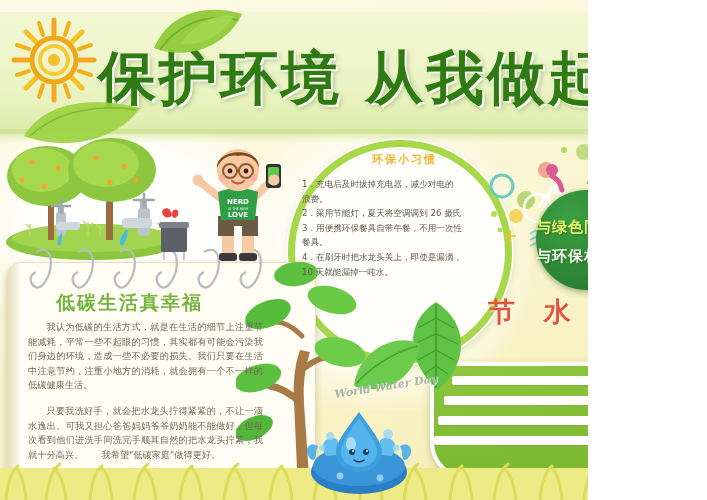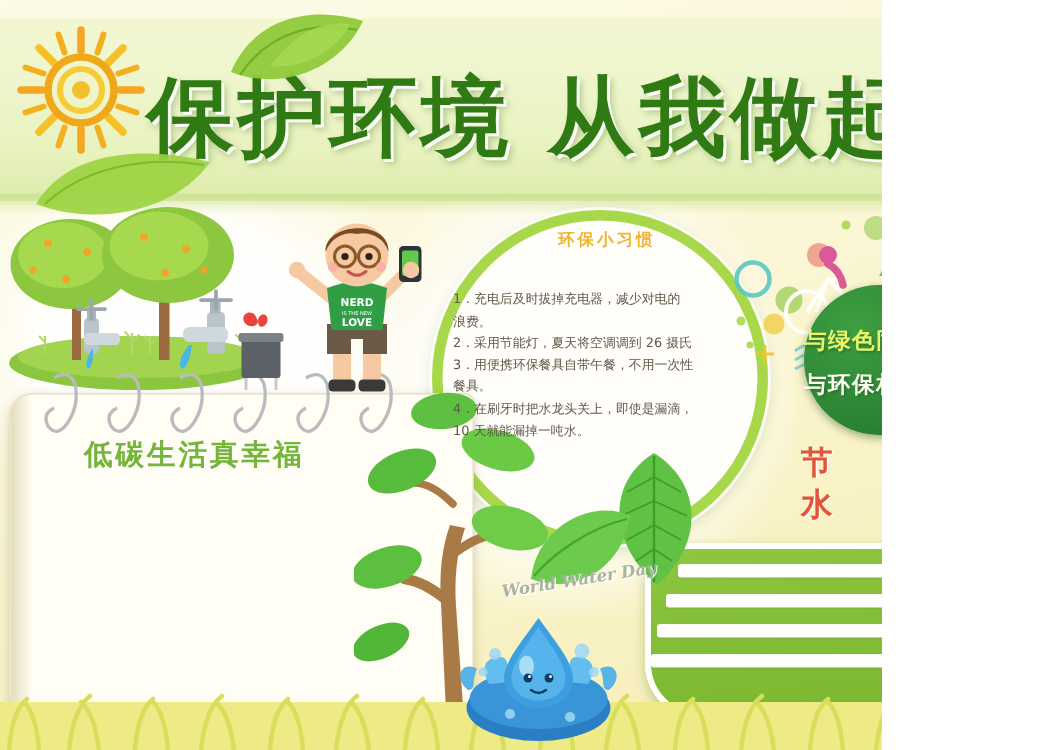--- a/index.html
+++ b/index.html
@@ -98,21 +98,21 @@
     overflow:hidden;
   }
   .circle-title {
     position:absolute; left:322px; top:152px; width:165px; text-align:center; z-index:9;
     font-family:"DejaVu Sans", sans-serif;
     font-size:11px; font-weight:bold; letter-spacing:2px;
     color:#f0b52a;
     text-shadow:1px 1px 0 rgba(255,255,255,.9);
   }
   .circle-body {
-    position:absolute; left:302px; top:194px; width:190px; z-index:9;
+    position:absolute; left:302px; top:178px; width:190px; z-index:9;
     font-family:"DejaVu Sans", sans-serif;
     font-size:8.6px; line-height:13.6px; color:#5d5a48;
   }
   .circle-body div{ margin-bottom:1px; }
 
   
   .badge {
     position:absolute; left:536px; top:190px; width:100px; height:100px;
     border-radius:50%;
     background: radial-gradient(circle at 34% 28%, #3d9f42, #2a8232 70%, #1f6b28);
@@ -125,24 +125,23 @@
     text-shadow:1px 1px 2px rgba(0,0,0,.25);
     margin-top:16px;
   }
   .badge-l1 { left:536px; top:202px; font-size:15px; color:#eaf56a; z-index:9; letter-spacing:1px;}
   .badge-l2 { left:536px; top:231px; font-size:15px; color:#fdfdf0; z-index:9; letter-spacing:1px;}
 
   
   .jieshui {
     position:absolute; left:488px; top:294px; z-index:9;
     font-family:Liberation Serif, serif;
-    font-size:21px; font-weight:bold; letter-spacing:11px;
+    font-size:27px; font-weight:bold; letter-spacing:11px;
     color:#e2553a;
     text-shadow:1px 1px 0 rgba(255,255,255,.9);
-    margin-left:46px;
   }
 
   
   .bubble {
     position:absolute; left:430px; top:362px; width:252px; height:118px;
     background: linear-gradient(175deg,#8dc63f,#7ab62f);
     border-radius:22px 28px 14px 38px;
     border:4px solid #ffffff;
     box-shadow: 0 3px 7px rgba(90,130,40,.35);
     z-index:5;
@@ -409,20 +408,24 @@
       <path d="M56 6 q10 -6 14 4 q3 14 -5 26 q-7 10 -13 2 q-4 -8 4 -12"></path>
       <path d="M98 6 q10 -6 14 4 q3 14 -5 26 q-7 10 -13 2 q-4 -8 4 -12"></path>
       <path d="M140 6 q10 -6 14 4 q3 14 -5 26 q-7 10 -13 2 q-4 -8 4 -12"></path>
       <path d="M182 6 q10 -6 14 4 q3 14 -5 26 q-7 10 -13 2 q-4 -8 4 -12"></path>
       <path d="M224 6 q10 -6 14 4 q3 14 -5 26 q-7 10 -13 2 q-4 -8 4 -12"></path>
     </g>
   </svg>
 
   <div class="notebook"></div>
   <div class="nb-title">低碳生活真幸福</div>
+  <div class="nb-body">
+    <p>我认为低碳的生活方式，就是在生活的细节上注重节能减耗，平常一些不起眼的习惯，其实都有可能会污染我们身边的环境，造成一些不必要的损失。我们只要在生活中注意节约，注重小地方的消耗，就会拥有一个不一样的低碳健康生活。</p>
+    <p>只要我洗好手，就会把水龙头拧得紧紧的，不让一滴水逸出。可我又担心爸爸妈妈爷爷奶奶能不能做好，但每次看到他们进洗手间洗完手顺其自然的把水龙头拧紧，我就十分高兴。　　我希望"低碳家庭"做得更好。</p>
+  </div>
 
   <svg class="tree" viewBox="0 0 132 238">
     <path d="M62 238 L58 150 q-2 -30 6 -52 l10 2 q-8 24 -6 52 l6 86 Z" fill="#a87a46"></path>
     <path d="M64 150 q-16 -14 -30 -16" stroke="#a87a46" stroke-width="7" fill="none" stroke-linecap="round"></path>
     <path d="M68 116 q16 -12 30 -12" stroke="#a87a46" stroke-width="6" fill="none" stroke-linecap="round"></path>
     <path d="M66 84 q-14 -14 -26 -14" stroke="#a87a46" stroke-width="5" fill="none" stroke-linecap="round"></path>
     <g>
       <ellipse cx="22" cy="126" rx="24" ry="13" fill="#5cbf3f" transform="rotate(-18 22 126)"></ellipse>
       <ellipse cx="104" cy="100" rx="26" ry="14" fill="#6fcc48" transform="rotate(14 104 100)"></ellipse>
       <ellipse cx="32" cy="62" rx="24" ry="13" fill="#57bb3c" transform="rotate(-22 32 62)"></ellipse>

